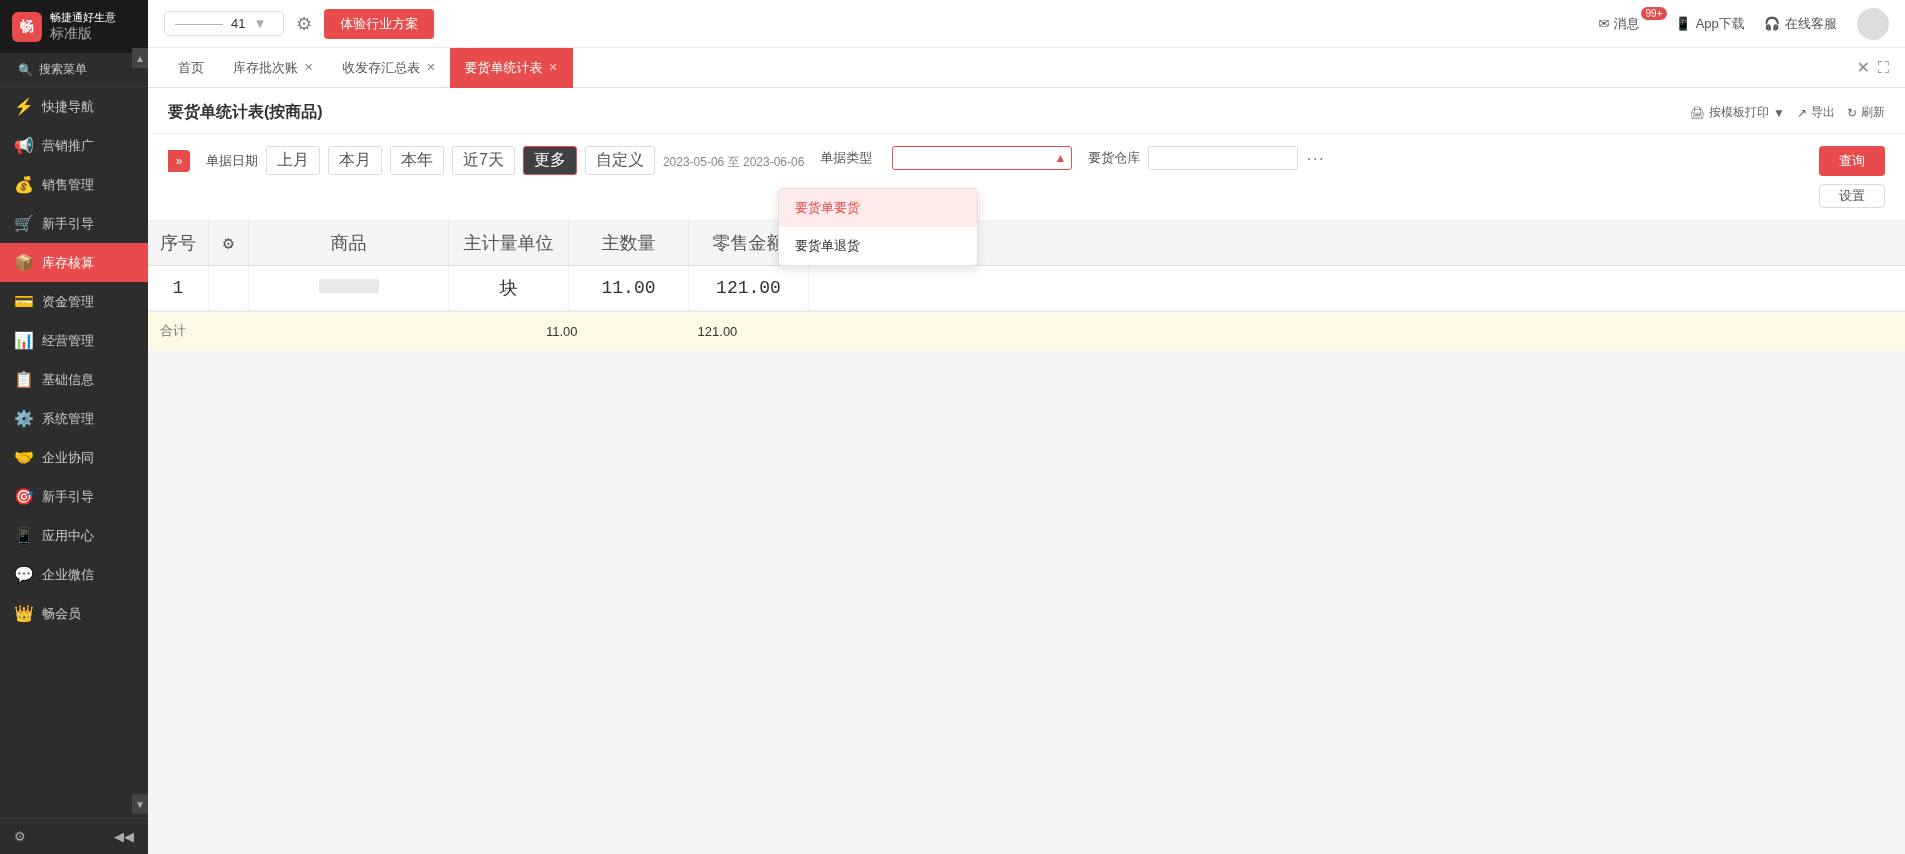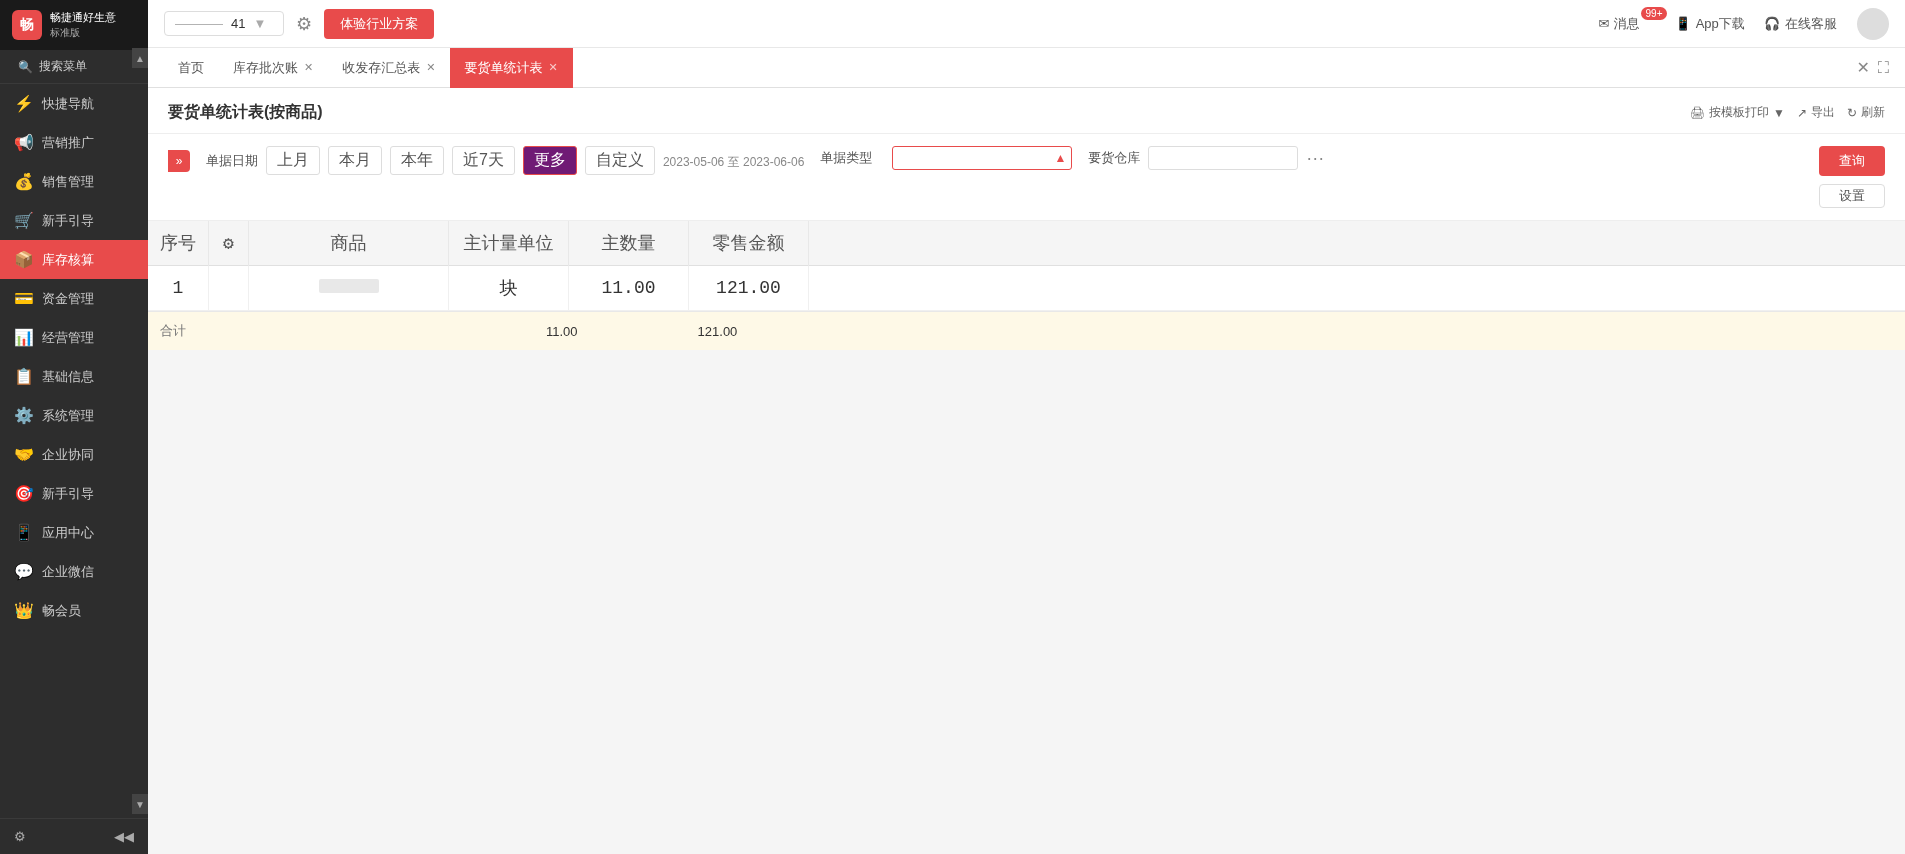--- a/index.html
+++ b/index.html
@@ -33,21 +33,21 @@
       display: flex;
       align-items: center;
       justify-content: center;
       color: #fff;
       font-size: 14px;
       font-weight: bold;
       margin-right: 8px;
       flex-shrink: 0;
     }
     .sidebar-logo-text { font-size: 11px; line-height: 1.4; }
-    .sidebar-logo-sub { font-size: 10px; color: #aaa; }
+    .sidebar-logo-sub { font-size: 14px; color: #aaa; }
 
     .sidebar-search {
       display: flex;
       align-items: center;
       padding: 8px 12px;
       border-bottom: 1px solid #3a3a3a;
       cursor: pointer;
       color: #ccc;
     }
     .sidebar-search span { margin-left: 6px; font-size: 12px; }
@@ -261,21 +261,21 @@
     .date-btn {
       padding: 3px 10px;
       border: 1px solid #ddd;
       border-radius: 3px;
       cursor: pointer;
       font-size: 16px;
       background: #fff;
       color: #555;
     }
     .date-btn.more {
-      background: #701a75;
+      background: #404040;
       color: #fff;
       border-color: #e84b4b;
     }
     .date-custom { font-size: 12px; color: #888; margin-top: 4px; }
 
     .filter-type-group { display: flex; align-items: center; gap: 20px; }
     .filter-type-input {
       border: 1px solid #e84b4b;
       border-radius: 3px;
       padding: 4px 8px;
@@ -589,20 +589,24 @@
         <span class="filter-label">要货仓库</span>
         <input type="text" class="filter-warehouse-input" value="" style="">
         <span class="filter-more-btn">···</span>
       </div>
 
       <div class="filter-actions">
         <button class="query-btn">查询</button>
         <button class="setup-btn">设置</button>
       </div>
 
+      <div class="dropdown-overlay">
+        <div class="dropdown-item selected">要货单要货</div>
+        <div class="dropdown-item">要货单退货</div>
+      </div>
     </div>
 
     <div class="table-container">
       <table>
         <thead>
           <tr>
             <th style="width:60px;">序号</th>
             <th style="width:40px;">
               <span>⚙</span>
             </th>

